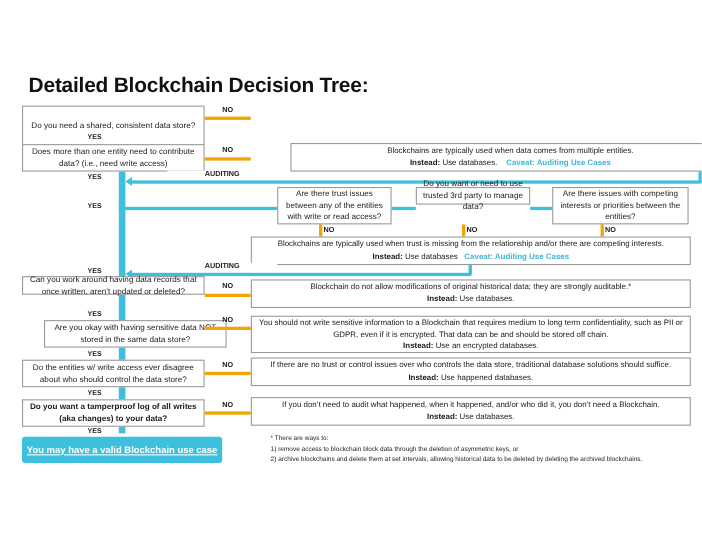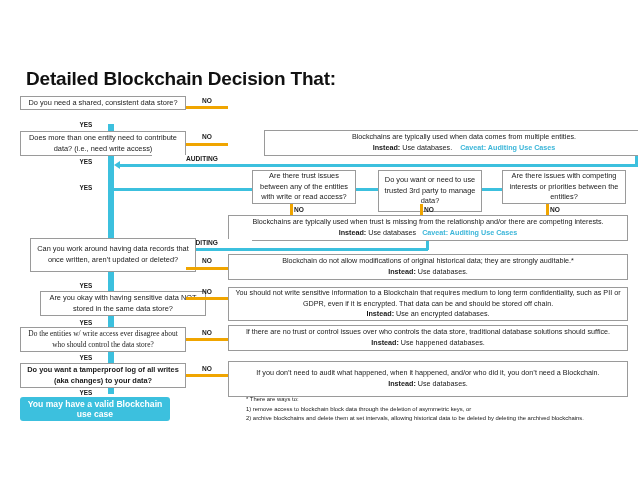--- a/index.html
+++ b/index.html
@@ -84,25 +84,25 @@
   .footnote{
     font-size:5.9px;color:#1a1a1a;line-height:1.62;
     text-align:left;
   }
 </style>
 </head>
 <body>
 
 <div id="canvas">
 
-  <div class="abs title">Detailed Blockchain Decision That:</div>
+  <div class="abs title">Detailed Blockchain Decision Tree:</div>
 
   <div class="abs spine" style="left:108px;top:124px;width:6px;height:270px;"></div>
 
-  <div class="abs qbox" style="left:20px;top:96px;width:166px;height:14px;">Do you need a shared, consistent data store?</div>
+  <div class="abs qbox" style="left:20px;top:96px;width:166px;height:36px;">Do you need a shared, consistent data store?</div>
 
   <div class="abs nobar" style="left:186px;top:106px;width:42px;"></div>
   <div class="abs nolabel" style="left:186px;top:97px;width:42px;">NO</div>
 
 
   <div class="abs yeslabel" style="left:64px;top:121px;width:44px;">YES</div>
 
   <div class="abs qbox" style="left:20px;top:131px;width:166px;height:25px;">Does more than one entity need to contribute data? (i.e., need write access)</div>
 
   <div class="abs nobar" style="left:186px;top:143px;width:42px;"></div>
@@ -124,21 +124,21 @@
   <div class="abs auditlabel" style="left:152px;top:155px;width:100px;background:#ffffff;">AUDITING</div>
   <div class="abs yeslabel" style="left:64px;top:158px;width:44px;">YES</div>
 
   <div class="abs hline" style="left:108px;top:188px;width:148px;"></div>
   <div class="abs yeslabel" style="left:64px;top:184px;width:44px;">YES</div>
 
   <div class="abs qbox" style="left:252px;top:170px;width:104px;height:34px;">Are there trust issues between any of the entities with write or read access?</div>
 
   <div class="abs hline" style="left:356px;top:188px;width:22px;"></div>
 
-  <div class="abs qbox" style="left:378px;top:170px;width:104px;height:42px;">Do you want or need to use trusted 3rd party to manage data?</div>
+  <div class="abs qbox" style="left:378px;top:170px;width:104px;height:16px;">Do you want or need to use trusted 3rd party to manage data?</div>
 
   <div class="abs hline" style="left:482px;top:188px;width:20px;"></div>
 
   <div class="abs qbox" style="left:502px;top:170px;width:124px;height:34px;">Are there issues with competing interests or priorities between the entities?</div>
 
   <div class="abs nobar-v" style="left:290px;top:204px;height:12px;"></div>
   <div class="abs nolabel" style="left:294px;top:206px;width:26px;text-align:left;">NO</div>
 
   <div class="abs nobar-v" style="left:420px;top:204px;height:12px;"></div>
   <div class="abs nolabel" style="left:424px;top:206px;width:26px;text-align:left;">NO</div>
@@ -155,21 +155,21 @@
       <span class="caveat">Caveat: Auditing Use Cases</span>
     </div>
   </div>
 
   <div class="abs vline" style="left:426px;top:241px;height:9px;"></div>
   <div class="abs hline" style="left:120px;top:248px;width:308px;"></div>
   <div class="abs arrowhead" style="left:114px;top:245px;"></div>
   <div class="abs auditlabel" style="left:152px;top:239px;width:100px;background:#ffffff;">AUDITING</div>
   <div class="abs yeslabel" style="left:64px;top:243px;width:44px;">YES</div>
 
-  <div class="abs qbox" style="left:20px;top:238px;width:166px;height:34px;margin-left:10px;">Can you work around having data records that once written, aren’t updated or deleted?</div>
+  <div class="abs qbox" style="left:20px;top:251px;width:166px;height:17px;">Can you work around having data records that once written, aren’t updated or deleted?</div>
 
   <div class="abs nobar" style="left:186px;top:267px;width:42px;"></div>
   <div class="abs nolabel" style="left:186px;top:257px;width:42px;">NO</div>
 
   <div class="abs abox" style="left:228px;top:254px;width:400px;height:26px;">
     <div>
       <span>Blockchain do not allow modifications of original historical data; they are strongly auditable.*</span><br>
       <b>Instead:</b>
       <span>Use databases.</span>
     </div>
@@ -185,51 +185,51 @@
   <div class="abs abox" style="left:228px;top:287px;width:400px;height:34px;">
     <div>
       <span>You should not write sensitive information to a Blockchain that requires medium to long term confidentiality, such as PII or GDPR, even if it is encrypted. That data can be and should be stored off chain.</span><br>
       <b>Instead:</b>
       <span>Use an encrypted databases.</span>
     </div>
   </div>
 
   <div class="abs yeslabel" style="left:64px;top:319px;width:44px;">YES</div>
 
-  <div class="abs qbox" style="left:20px;top:327px;width:166px;height:25px;font-family:Liberation Serif, serif;">Do the entities w/ write access ever disagree about who should control the data store?</div>
+  <div class="abs qbox" style="left:20px;top:327px;width:166px;height:25px;">Do the entities w/ write access ever disagree about who should control the data store?</div>
 
   <div class="abs nobar" style="left:186px;top:338px;width:42px;"></div>
   <div class="abs nolabel" style="left:186px;top:329px;width:42px;">NO</div>
 
   <div class="abs abox" style="left:228px;top:325px;width:400px;height:26px;">
     <div>
       <span>If there are no trust or control issues over who controls the data store, traditional database solutions should suffice.</span><br>
       <b>Instead:</b>
       <span>Use happened databases.</span>
     </div>
   </div>
 
   <div class="abs yeslabel" style="left:64px;top:354px;width:44px;">YES</div>
 
   <div class="abs qbox" style="left:20px;top:363px;width:166px;height:25px;font-weight:bold;">Do you want a tamperproof log of all writes (aka changes) to your data?</div>
 
   <div class="abs nobar" style="left:186px;top:374px;width:42px;"></div>
   <div class="abs nolabel" style="left:186px;top:365px;width:42px;">NO</div>
 
-  <div class="abs abox" style="left:228px;top:361px;width:400px;height:36px;">
+  <div class="abs abox" style="left:228px;top:361px;width:400px;height:26px;">
     <div>
       <span>If you don’t need to audit what happened, when it happened, and/or who did it, you don’t need a Blockchain.</span><br>
       <b>Instead:</b>
       <span>Use databases.</span>
     </div>
   </div>
 
   <div class="abs yeslabel" style="left:64px;top:389px;width:44px;">YES</div>
 
-  <div class="abs finalbox" style="left:20px;top:397px;width:150px;height:24px;">You may have a valid Blockchain use case</div>
+  <div class="abs finalbox" style="left:20px;top:397px;width:182px;height:24px;text-decoration:underline;">You may have a valid Blockchain use case</div>
 
   <div class="abs footnote" style="left:246px;top:395px;width:390px;">
     <div>* There are ways to:</div>
     <div>1) remove access to blockchain block data through the deletion of asymmetric keys, or</div>
     <div>2) archive blockchains and delete them at set intervals, allowing historical data to be deleted by deleting the archived blockchains.</div>
   </div>
 
 </div>
 
 </body></html>

